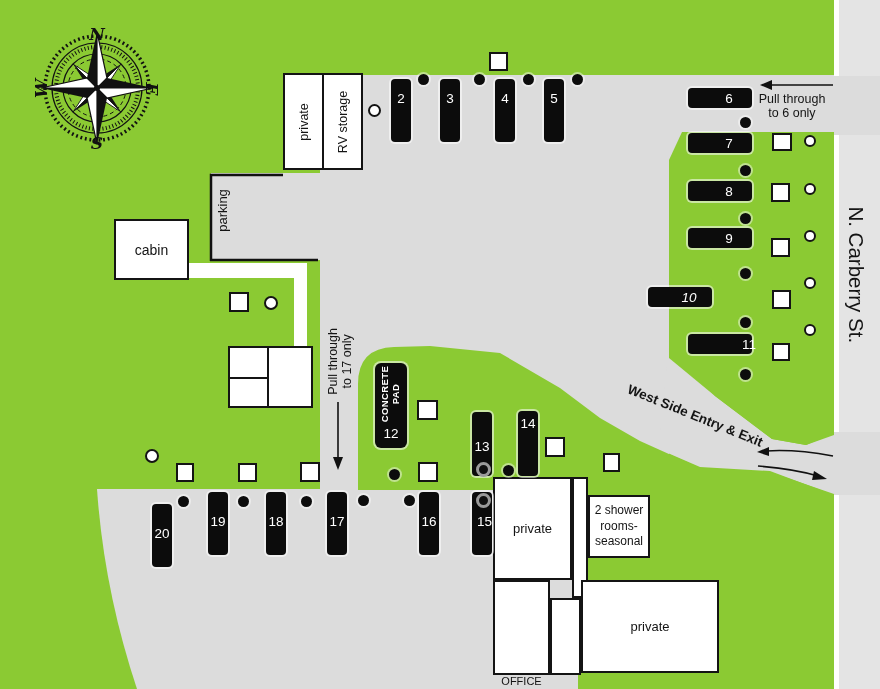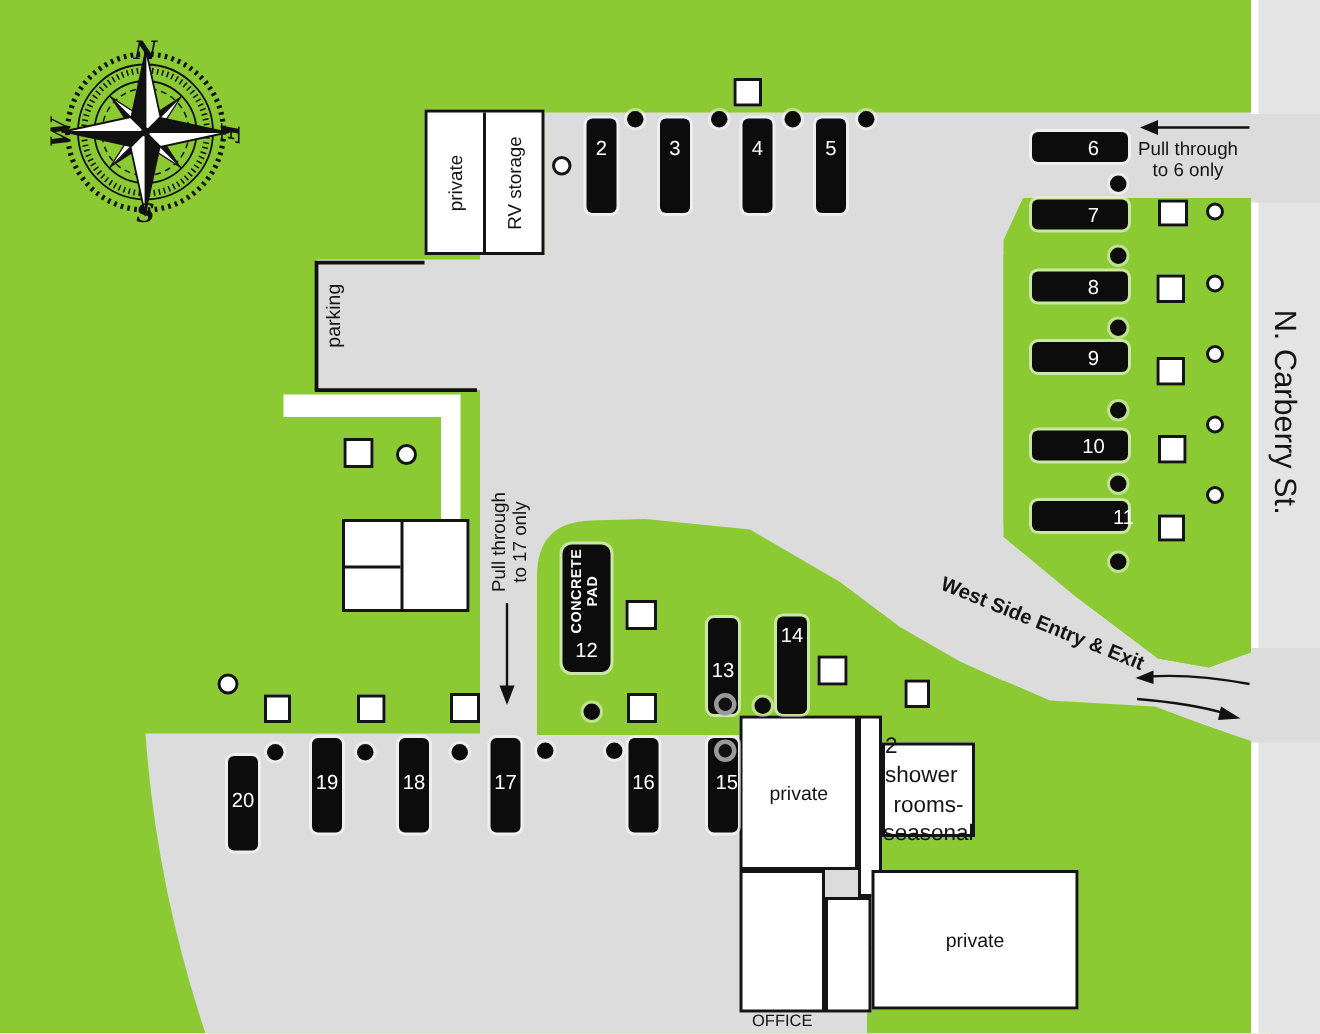--- a/index.html
+++ b/index.html
@@ -127,29 +127,32 @@
   <div class="compass-letter" style="left:32px;top:79px;transform:rotate(-90deg);">W</div>
 
   <div class="bld" style="left:283px;top:73px;width:80px;height:97px;padding:0;">
     <div class="vcell">
         <span>private</span>
       </div>
     <div class="vcell">
         <span>RV storage</span>
       </div>
   </div>
+  <div class="bld" style="left:114px;top:219px;width:75px;height:61px;font-size:14px;">
+    <span>cabin</span>
+  </div>
   <div class="bld" style="left:228px;top:346px;width:85px;height:62px;">
     <div class="inline-line" style="left:37px;top:0;width:2px;height:100%;"></div>
     <div class="inline-line" style="left:0;top:29px;width:37px;height:2px;"></div>
   </div>
   <div class="bld" style="left:493px;top:477px;width:79px;height:103px;">
     <span>private</span>
   </div>
   <div class="bld" style="left:572px;top:477px;width:16px;height:121px;"></div>
-  <div class="bld" style="left:588px;top:495px;width:62px;height:63px;font-size:15px;line-height:1.3;flex-direction:column;">
+  <div class="bld" style="left:588px;top:495px;width:62px;height:63px;font-size:12px;line-height:1.3;flex-direction:column;">
     <span>2 shower</span>
     <span>rooms-</span>
     <span>seasonal</span>
   </div>
   <div class="bld" style="left:493px;top:580px;width:57px;height:95px;"></div>
   <div class="bld" style="left:550px;top:598px;width:31px;height:77px;"></div>
   <div class="bld" style="left:581px;top:580px;width:138px;height:93px;">
     <span>private</span>
   </div>
 
@@ -171,21 +174,21 @@
     </div>
   <div class="site h" style="left:688px;top:133px;">
       <span>7</span>
     </div>
   <div class="site h" style="left:688px;top:181px;">
       <span>8</span>
     </div>
   <div class="site h" style="left:688px;top:228px;">
       <span>9</span>
     </div>
-  <div class="site h" style="left:688px;top:287px;">
+  <div class="site h" style="left:648px;top:287px;font-style:italic;">
       <span>10</span>
     </div>
   <div class="site h" style="left:688px;top:334px;padding-left:40px;">
       <span>11</span>
     </div>
 
   <div id="pad12">
     <div class="cpwrap">
       <span>CONCRETE</span>
       <span>PAD</span>

